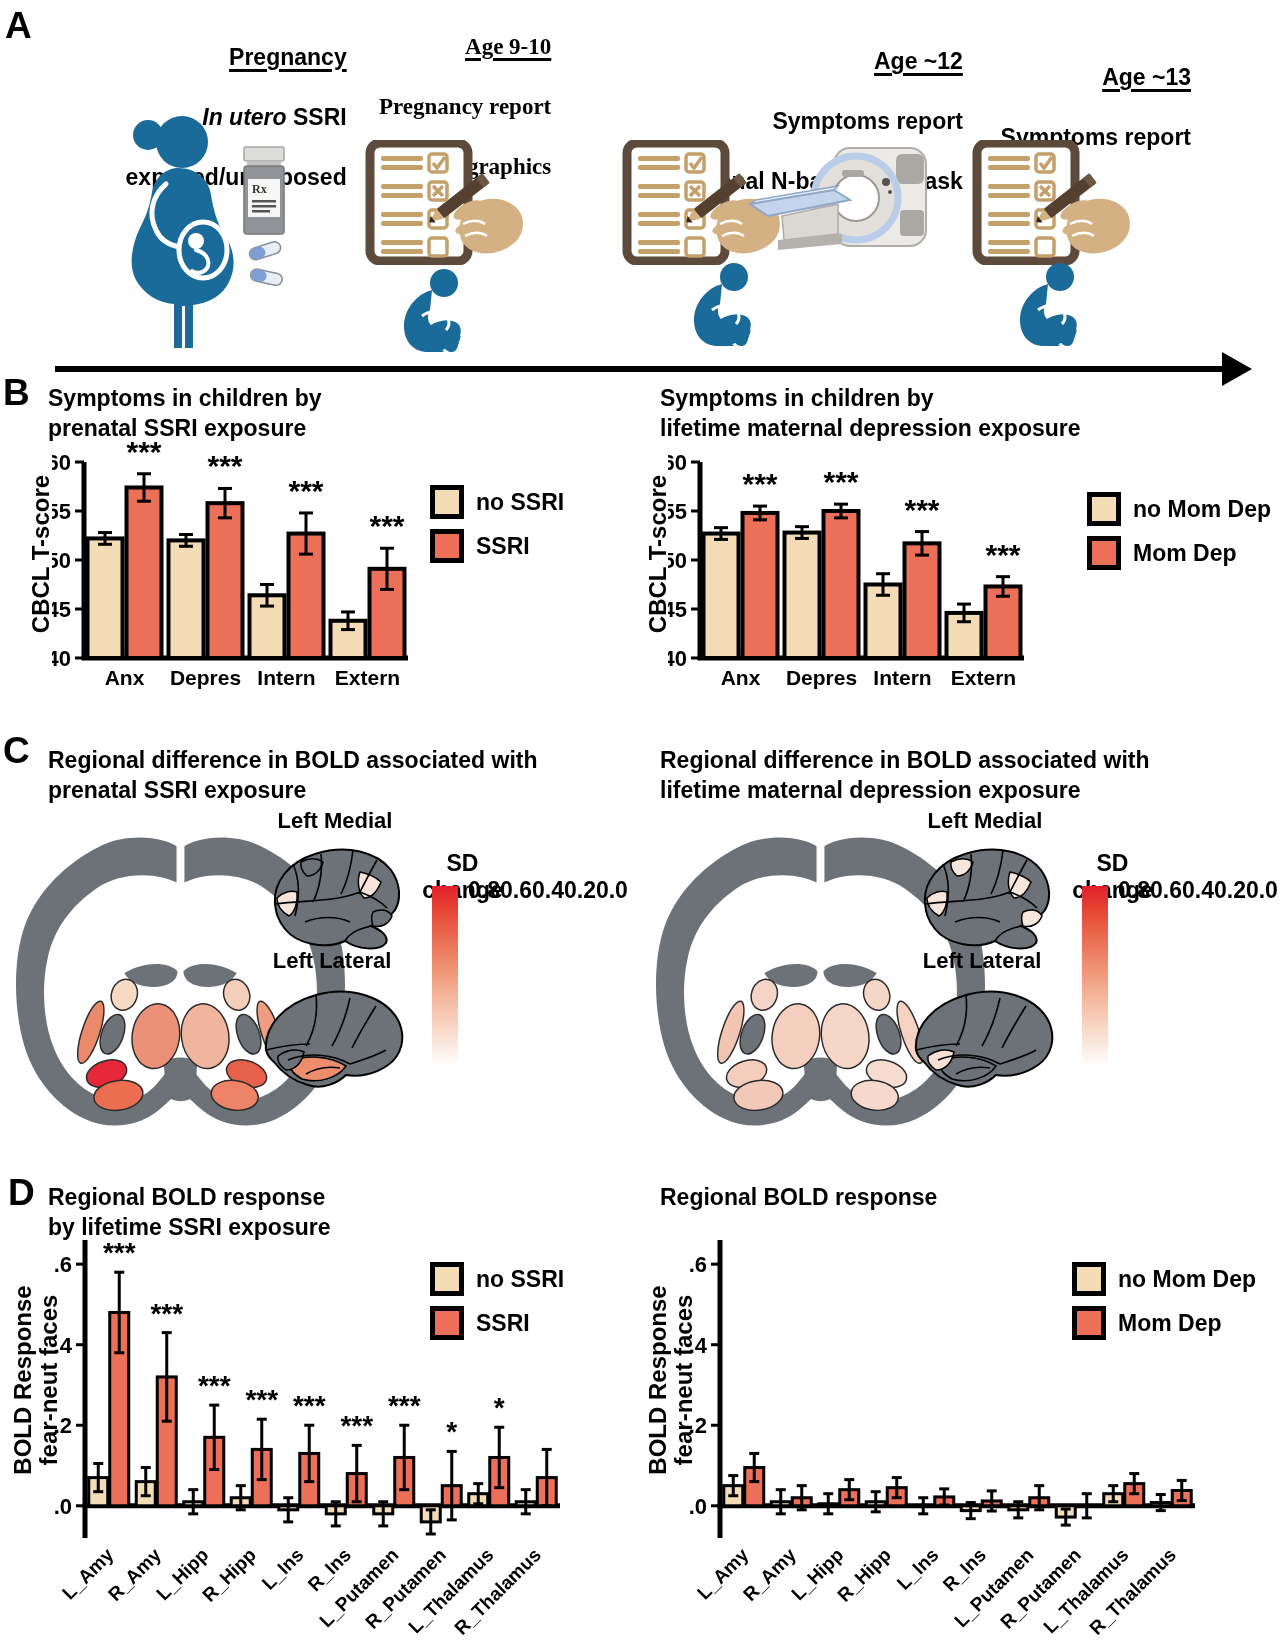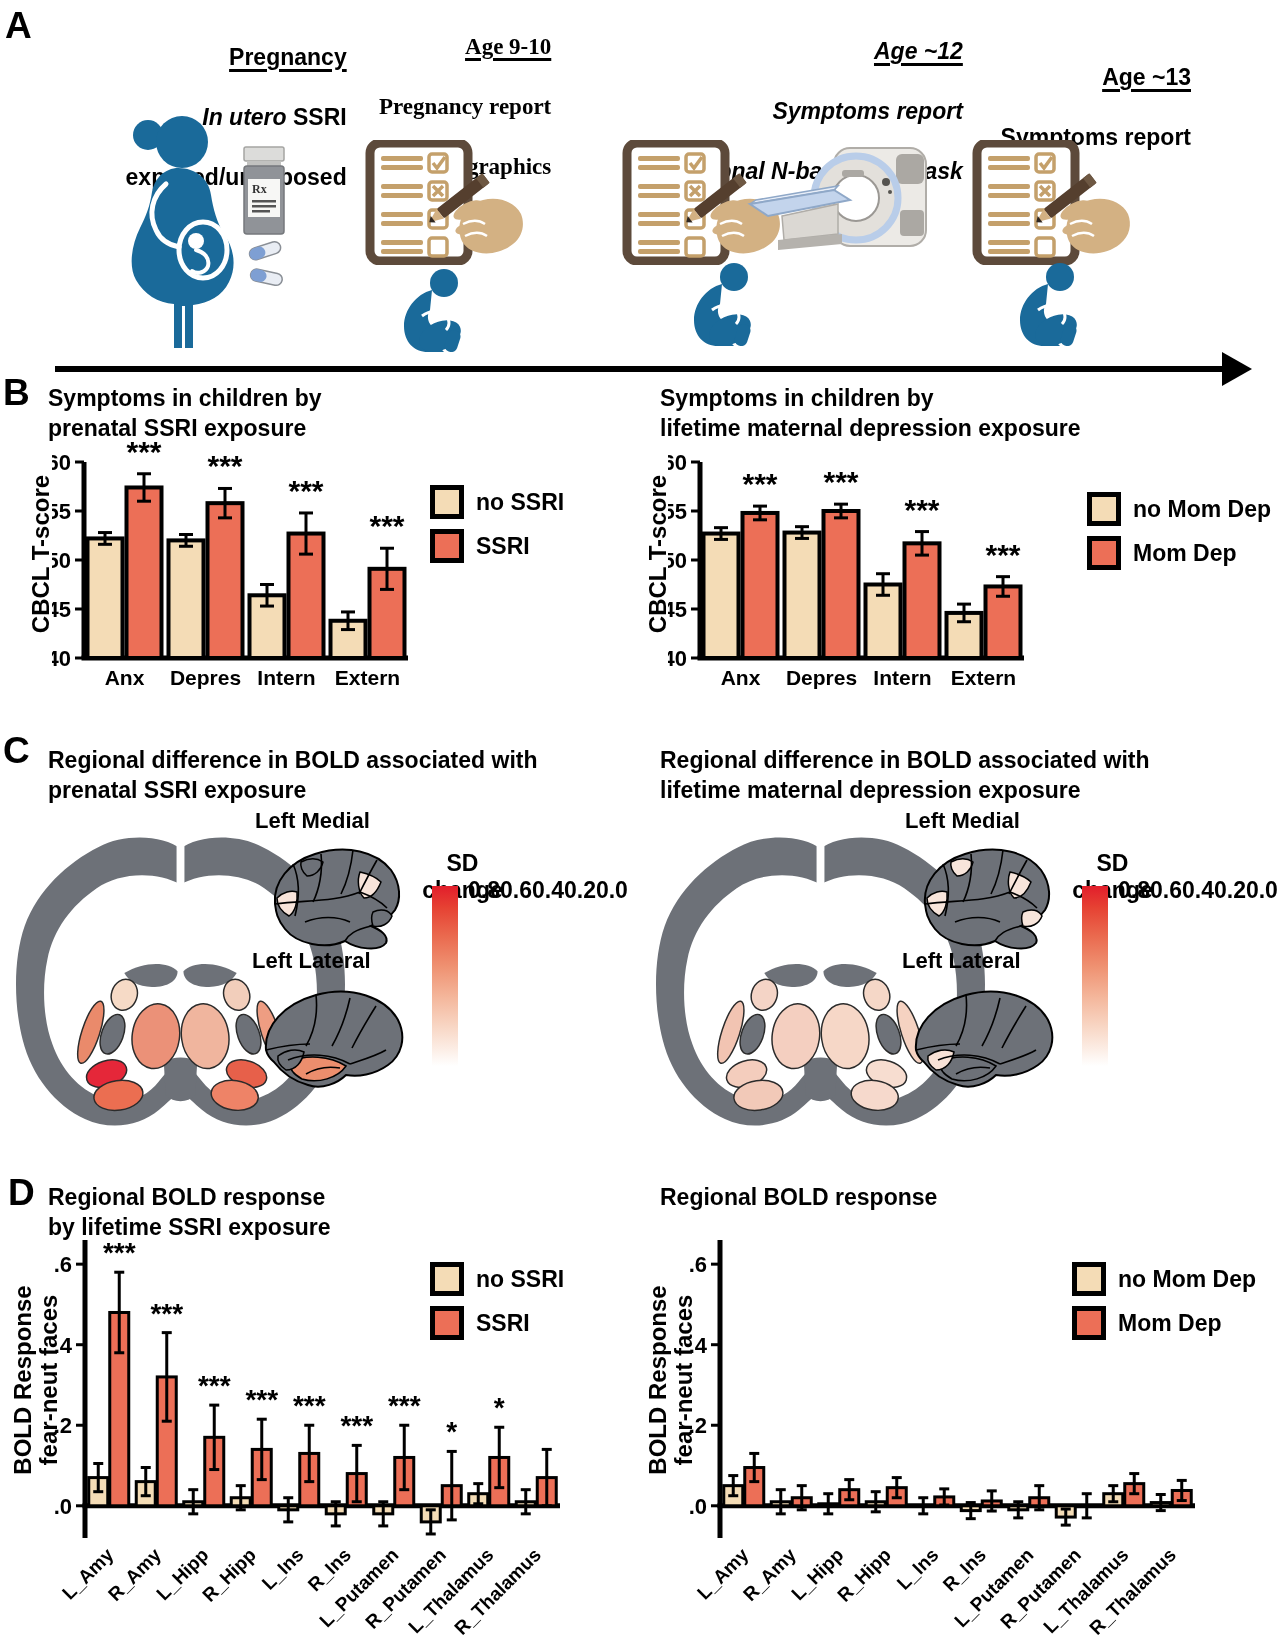--- a/index.html
+++ b/index.html
@@ -9,21 +9,21 @@
   .panel-letter{font-size:37px;font-weight:bold;}
   .stage-head{font-size:23px;font-weight:bold;line-height:30px;white-space:pre-wrap;text-align:right;}
   .stage-head .u{text-decoration:underline;text-decoration-thickness:3px;text-underline-offset:4px;}
   .chart-title{font-size:23px;font-weight:bold;line-height:30px;}
   .ylab{font-size:24px;font-weight:bold;transform:rotate(-90deg);transform-origin:0 0;
         text-align:center;line-height:26px;}
   .legend{display:flex;flex-direction:column;gap:10px;padding-left:32px;}
   .legend-row{display:flex;align-items:center;gap:12px;}
   .swatch{width:34px;height:34px;border:5px solid #000;box-sizing:border-box;flex:0 0 auto;}
   .legend-label{font-size:23px;font-weight:bold;white-space:nowrap;}
-  .surf-label{font-size:22px;font-weight:bold;}
+  .surf-label{font-size:22px;font-weight:bold;text-align:center;}
   .cbar-title{font-size:23px;font-weight:bold;text-align:center;}
   .cbar{width:26px;height:180px;
         background:linear-gradient(180deg,#E21E2B 0%,#E64233 12%,#EA6A4F 28%,#EF9272 45%,
                    #F4B79C 62%,#F8D6C4 78%,#FCEEE6 91%,#FFFFFF 100%);}
   .cbar-ticks{display:flex;flex-direction:row;justify-content:space-between;height:196px;}
   .cbar-ticks div{font-size:23px;font-weight:bold;line-height:24px;}
   .arrow-line{background:#000;height:6px;}
   .arrow-head{width:0;height:0;border-left:30px solid #000;border-top:17px solid transparent;
               border-bottom:17px solid transparent;}
   svg text.tick{font-family:"Liberation Sans",sans-serif;font-size:22px;font-weight:bold;}
@@ -40,21 +40,21 @@
   <div class="abs stage-head" style="left:100px;top:12px;">
     <span class="u">Pregnancy</span><br>
     <span style="font-style:italic">In utero</span><span> SSRI</span><br>
     <span>exposed/unexposed</span>
   </div>
   <div class="abs stage-head" style="left:356px;top:2px;font-family:Liberation Serif, serif;">
     <span class="u">Age 9-10</span><br>
     <span>Pregnancy report</span><br>
     <span>Demographics</span>
   </div>
-  <div class="abs stage-head" style="left:628px;top:6px;font-style:italic;">
+  <div class="abs stage-head" style="left:628px;top:16px;">
     <span class="u">Age ~12</span><br>
     <span>Symptoms report</span><br>
     <span>Emotional N-back  fMRI task</span>
   </div>
   <div class="abs stage-head" style="left:975px;top:32px;">
     <span class="u">Age ~13</span><br>
     <span>Symptoms report</span>
   </div>
 
   <svg class="abs" style="left:90px;top:110px;" width="180" height="245" viewBox="0 0 180 245">

